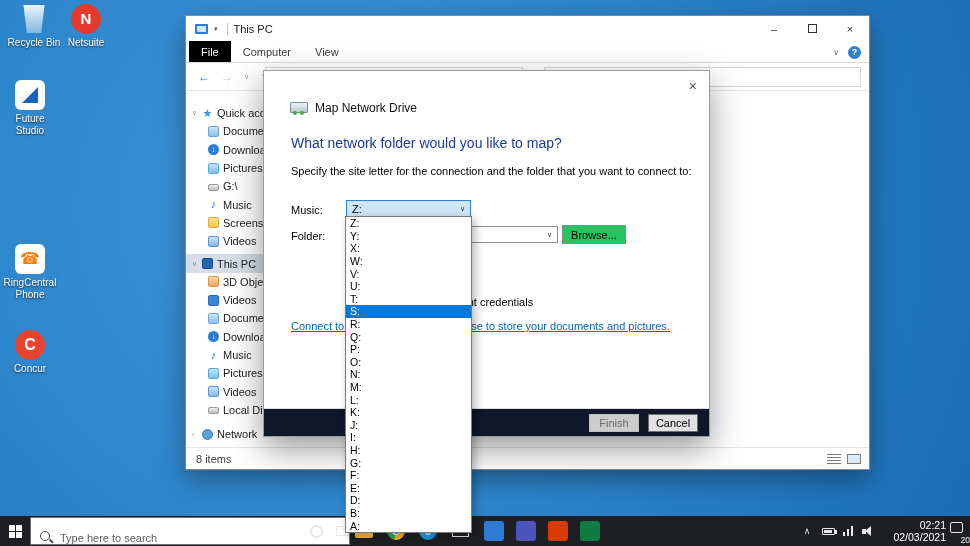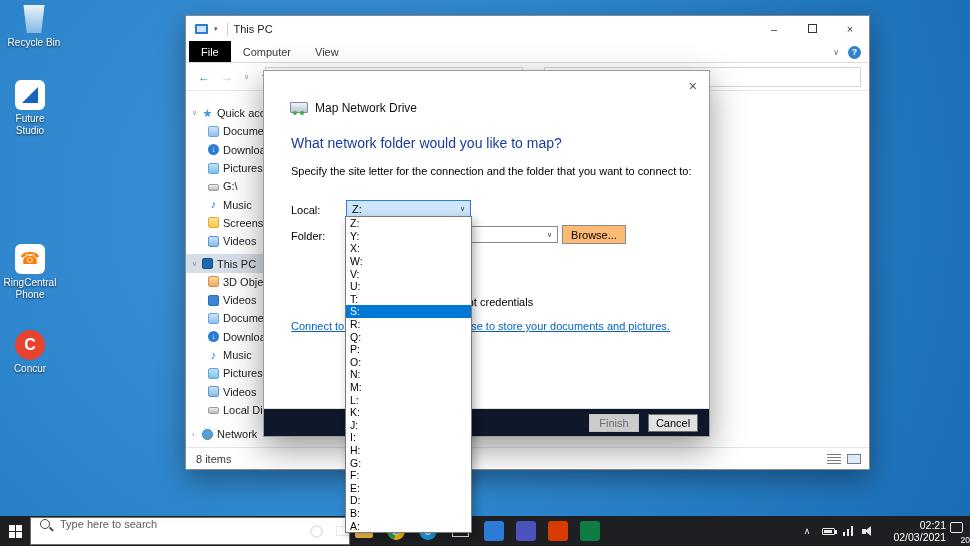--- a/index.html
+++ b/index.html
@@ -95,21 +95,21 @@
     box-shadow:7px 0 0 #3fae49}
   .dlg-title{font-size:12px;color:#111}
   .dlg-heading{position:absolute;left:27px;top:64px;font-size:14px;color:#1a3a9c}
   .dlg-sub{position:absolute;left:27px;top:94px}
   .fld-label{position:absolute;left:27px}
   .combo{position:absolute;display:flex;align-items:center;padding-left:5px;cursor:pointer}
   .combo .caret{margin-left:auto;margin-right:5px;font-size:7px;color:#333}
   #drive-combo{left:82px;top:129px;width:125px;height:17px;background:#cde6fa;border:1px solid #2f7fd6}
   #folder-combo{left:82px;top:155px;width:212px;height:17px;background:#fff;border:1px solid #8a8a8a}
   .pushbtn{display:flex;align-items:center;justify-content:center;font-size:11px;cursor:pointer}
-  #browse-btn{position:absolute;left:298px;top:154px;width:64px;height:19px;background:#fdba74;border:1px solid #8a8a8a}
+  #browse-btn{position:absolute;left:298px;top:154px;width:64px;height:19px;background:#22c55e;border:1px solid #8a8a8a}
   .example{position:absolute;left:82px;top:182px;color:#6d6d6d}
   .cbrow{position:absolute;left:82px;display:flex;align-items:center;gap:6px}
   .cbrow.r1{top:203px}
   .cbrow.r2{top:225px}
   .cb{width:12px;height:12px;border:1px solid #333;background:#fff;flex:none}
   .weblink{position:absolute;left:27px;top:249px;color:#0563c1;text-decoration:underline;cursor:pointer;white-space:nowrap}
   .dlg-footer{position:absolute;left:0;right:0;bottom:0;height:28px;background:#0f172a;border-top:1px solid #dfdfdf}
   #finish-btn{position:absolute;left:325px;top:5px;width:50px;height:18px;background:#ccc;border:1px solid #bfbfbf;color:#6d6d6d}
   #cancel-btn{position:absolute;left:384px;top:5px;width:50px;height:18px;background:#e1e1e1;border:1px solid #6d6d6d;color:#000}
 
@@ -118,21 +118,21 @@
     z-index:50;box-shadow:3px 3px 9px rgba(0,0,0,.3);display:flex;flex-direction:column}
   .dd-item{flex:1;display:flex;align-items:center;padding-left:4px;font-size:10.5px;color:#000;cursor:pointer}
   .dd-item.sel{background:#0078d7;color:#fff}
 
   
   #taskbar{position:absolute;left:0;bottom:0;width:970px;height:30px;background:#1d1f23;z-index:20}
   .tb-start{position:absolute;left:0;top:0;width:30px;height:30px;display:flex;align-items:center;justify-content:center;cursor:pointer}
   .winlogo{display:grid;grid-template-columns:6px 6px;grid-template-rows:6px 6px;gap:1px}
   .winlogo span{background:#fdfdfd}
   .tb-search{position:absolute;left:30px;top:1px;width:320px;height:28px;background:#fff;border:1px solid #6d6d6d;
-    display:flex;align-items:flex-start;padding:0 8px;gap:7px}
+    display:flex;align-items:flex-end;padding:0 8px;gap:7px}
   .magnifier{position:relative;width:14px;height:14px;flex:none}
   .magnifier::before{content:"";position:absolute;left:1px;top:1px;width:8px;height:8px;border:1.5px solid #444;border-radius:50%}
   .magnifier::after{content:"";position:absolute;left:9.5px;top:10px;width:4.5px;height:1.6px;background:#444;transform:rotate(45deg)}
   .tb-search input{border:0;outline:0;flex:1;font-size:11px;color:#333;font-family:inherit;background:transparent}
   .tb-search input::placeholder{color:#5c5c5c;opacity:1}
   .tb-btn{position:absolute;top:0;width:28px;height:30px;display:flex;align-items:center;justify-content:center;cursor:pointer}
   .cortana-ring{width:13px;height:13px;border:2px solid #e8e8e8;border-radius:50%}
   .taskview-ic{width:13px;height:10px;border:1px solid #e8e8e8}
   .tb-app{position:absolute;top:3px;width:24px;height:24px;display:flex;align-items:center;justify-content:center;cursor:pointer}
   .app-folder{width:18px;height:13px;background:linear-gradient(#ffd76e,#f6b73c);border-radius:2px;position:relative}
@@ -165,20 +165,24 @@
 </style>
 </head>
 <body>
 
 <div id="screen">
 
   <div class="dicon" style="left:6px;top:4px">
     <div class="dicon-art art-recycle"></div>
     <div class="dicon-label">Recycle Bin</div>
   </div>
+  <div class="dicon" style="left:58px;top:4px">
+    <div class="dicon-art art-netsuite"></div>
+    <div class="dicon-label">Netsuite</div>
+  </div>
   <div class="dicon" style="left:2px;top:80px">
     <div class="dicon-art art-future"></div>
     <div class="dicon-label">Future Studio</div>
   </div>
   <div class="dicon" style="left:2px;top:244px">
     <div class="dicon-art art-ring"></div>
     <div class="dicon-label">RingCentral Phone</div>
   </div>
   <div class="dicon" style="left:2px;top:330px">
     <div class="dicon-art art-concur"></div>
@@ -309,21 +313,21 @@
 
   <div id="dialog">
     <span class="dlg-close">×</span>
     <div class="dlg-header">
       <span class="mnd-icon"></span>
       <span class="dlg-title">Map Network Drive</span>
     </div>
     <div class="dlg-heading">What network folder would you like to map?</div>
     <div class="dlg-sub">Specify the site letter for the connection and the folder that you want to connect to:</div>
 
-    <span class="fld-label" style="top:133px">Local:</span>
+    <span class="fld-label" style="top:133px">Music:</span>
     <span class="combo" id="drive-combo">
       <span>Z:</span>
       <span class="caret">∨</span>
     </span>
 
     <span class="fld-label" style="top:159px">Folder:</span>
     <span class="combo" id="folder-combo">
       <span class="caret">∨</span>
     </span>
     <span class="pushbtn" id="browse-btn">Browse...</span>

